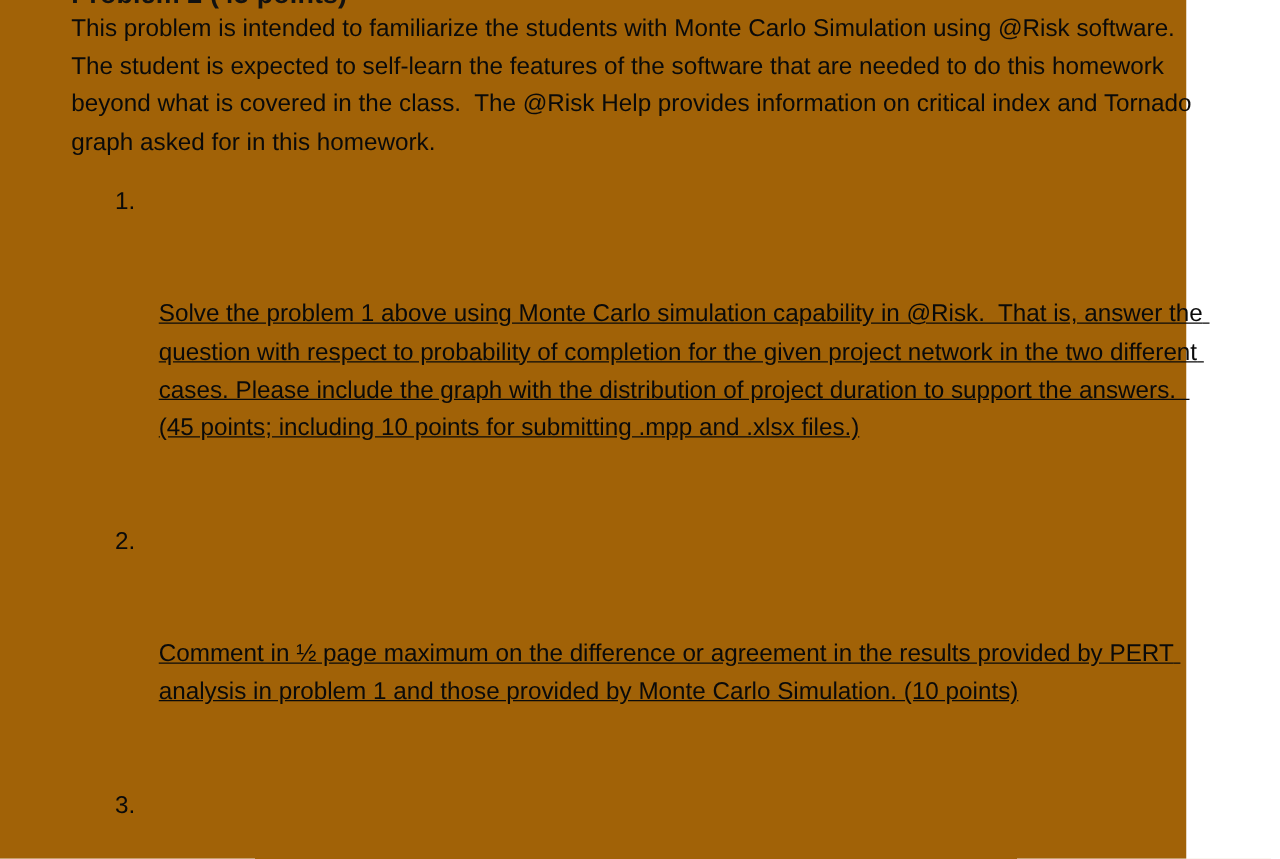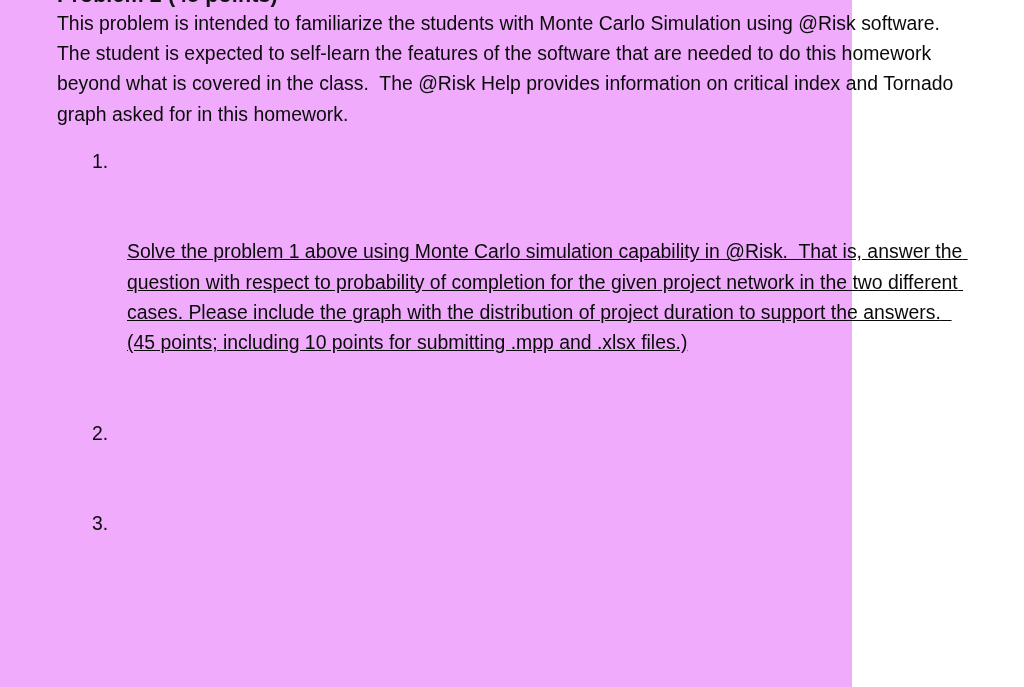--- a/index.html
+++ b/index.html
@@ -12,23 +12,23 @@
     width: 1024px;
     height: 687px;
     overflow: hidden;
     font-family: "Liberation Sans", sans-serif;
     color: #000000;
     -webkit-font-smoothing: antialiased;
   }
 
   #page {
     position: relative;
-    width: 852px;
+    width: 949px;
     height: 687px;
-    background: #f0abfc;
+    background: #a16207;
   }
 
   
   .clipped-heading-wrap {
     position: absolute;
     top: 0;
     left: 57px;
     width: 910px;
     height: 8px;
     overflow: hidden;
@@ -101,20 +101,21 @@
 
     <ol class="tasks">
 
       <li class="task">
         <span class="num">1.</span>
         <span class="task-body">Solve the problem 1 above using Monte Carlo simulation capability in @Risk.  That is, answer the question with respect to probability of completion for the given project network in the two different cases. Please include the graph with the distribution of project duration to support the answers.  (45 points; including 10 points for submitting .mpp and .xlsx files.)</span>
       </li>
 
       <li class="task">
         <span class="num">2.</span>
+        <span class="task-body">Comment in ½ page maximum on the difference or agreement in the results provided by PERT analysis in problem 1 and those provided by Monte Carlo Simulation. (10 points)</span>
       </li>
 
       <li class="task">
         <span class="num">3.</span>
         
       </li>
 
     </ol>
 
   </div>

